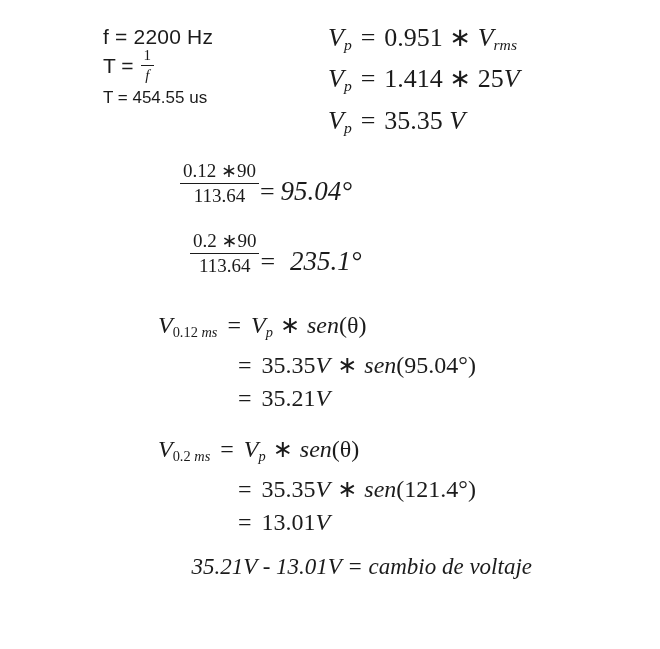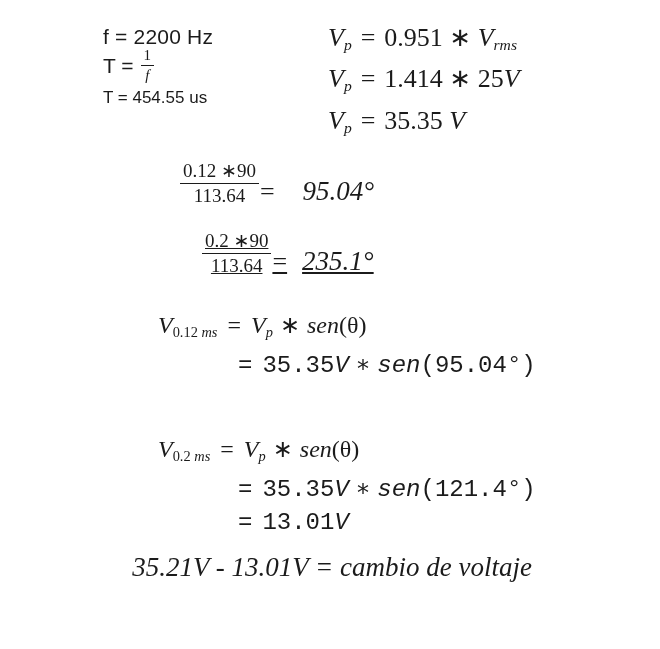--- a/index.html
+++ b/index.html
@@ -28,37 +28,37 @@
   .frac .num { display: block; padding: 0 3px 1px; }
   .frac .den { display: block; border-top: 1.5px solid #1b1b1b; padding: 1px 3px 0; }
 
   
   .vp-block { position: absolute; left: 328px; top: 21px; font-size: 26px; line-height: 34px; }
   .vp-row .eq { margin: 0 9px; font-style: normal; }
 
   
   .angle-row { position: absolute; display: flex; align-items: flex-end; }
   #angle-row-1 { left: 180px; top: 160px; }
-  #angle-row-2 { left: 202px; top: 230px; text-decoration: underline; }
+  #angle-row-2 { left: 190px; top: 230px; }
   .angle-row .frac { font-size: 19px; }
   .aeq { font-size: 26px; margin-left: 1px; font-style: normal; }
-  .aresult { font-size: 27px; margin-left: 28px; }
+  .aresult { font-size: 27px; margin-left: 6px; }
   #angle-row-2 .aresult { margin-left: 15px; }
 
   
   .vcalc { position: absolute; font-size: 24px; line-height: 33px; }
   #vcalc-1 { left: 158px; top: 309px; }
   #vcalc-2 { left: 158px; top: 433px; }
   .vline { white-space: nowrap; }
-  .vline.indent { margin-left: 70px; font-family: Liberation Mono, monospace; }
+  .vline.indent { margin-left: 70px; }
   .veq { margin: 0 10px; font-style: normal; }
   .vop { margin: 0 7px; font-style: normal; }
 
   
-  .conclusion { position: absolute; left: 132px; top: 552px; width: 400px; text-align: right; font-size: 27px; line-height: 30px; }
+  .conclusion { position: absolute; left: 132px; top: 552px; width: 400px; text-align: right; font-size: 23px; line-height: 30px; }
 </style>
 </head>
 <body style="background: rgb(255, 255, 255); color: rgb(27, 27, 27);">
 
 <div class="freq-line sans">f = 2200 Hz</div>
 
 <div class="period-formula">
     <span class="sans">T =</span>
     <span class="frac math">
       <span class="num rm">1</span>
@@ -88,20 +88,21 @@
       <span class="num rm">0.2 ∗90</span>
       <span class="den rm">113.64</span>
     </span>
     <span class="aeq">=</span>
     <span class="aresult it">235.1°</span>
   </div>
 
 <div class="vcalc math" id="vcalc-1">
   <div class="vline"><span class="it">V</span><span class="sub"><span class="rm">0.12 </span><span class="it">ms</span></span><span class="veq">=</span><span class="it">V</span><span class="sub it">p</span><span class="vop">∗</span><span class="it">sen</span><span class="rm">(θ)</span></div>
   <div class="vline indent"><span class="veq">=</span><span class="rm">35.35</span><span class="it">V</span><span class="vop">∗</span><span class="it">sen</span><span class="rm">(95.04°)</span></div>
+  <div class="vline indent"><span class="veq">=</span><span class="rm">35.21</span><span class="it">V</span></div>
 </div>
 
 <div class="vcalc math" id="vcalc-2">
   <div class="vline"><span class="it">V</span><span class="sub"><span class="rm">0.2 </span><span class="it">ms</span></span><span class="veq">=</span><span class="it">V</span><span class="sub it">p</span><span class="vop">∗</span><span class="it">sen</span><span class="rm">(θ)</span></div>
   <div class="vline indent"><span class="veq">=</span><span class="rm">35.35</span><span class="it">V</span><span class="vop">∗</span><span class="it">sen</span><span class="rm">(121.4°)</span></div>
   <div class="vline indent"><span class="veq">=</span><span class="rm">13.01</span><span class="it">V</span></div>
 </div>
 
 <div class="conclusion math it">
   <div>35.21V - 13.01V = cambio de voltaje</div>

